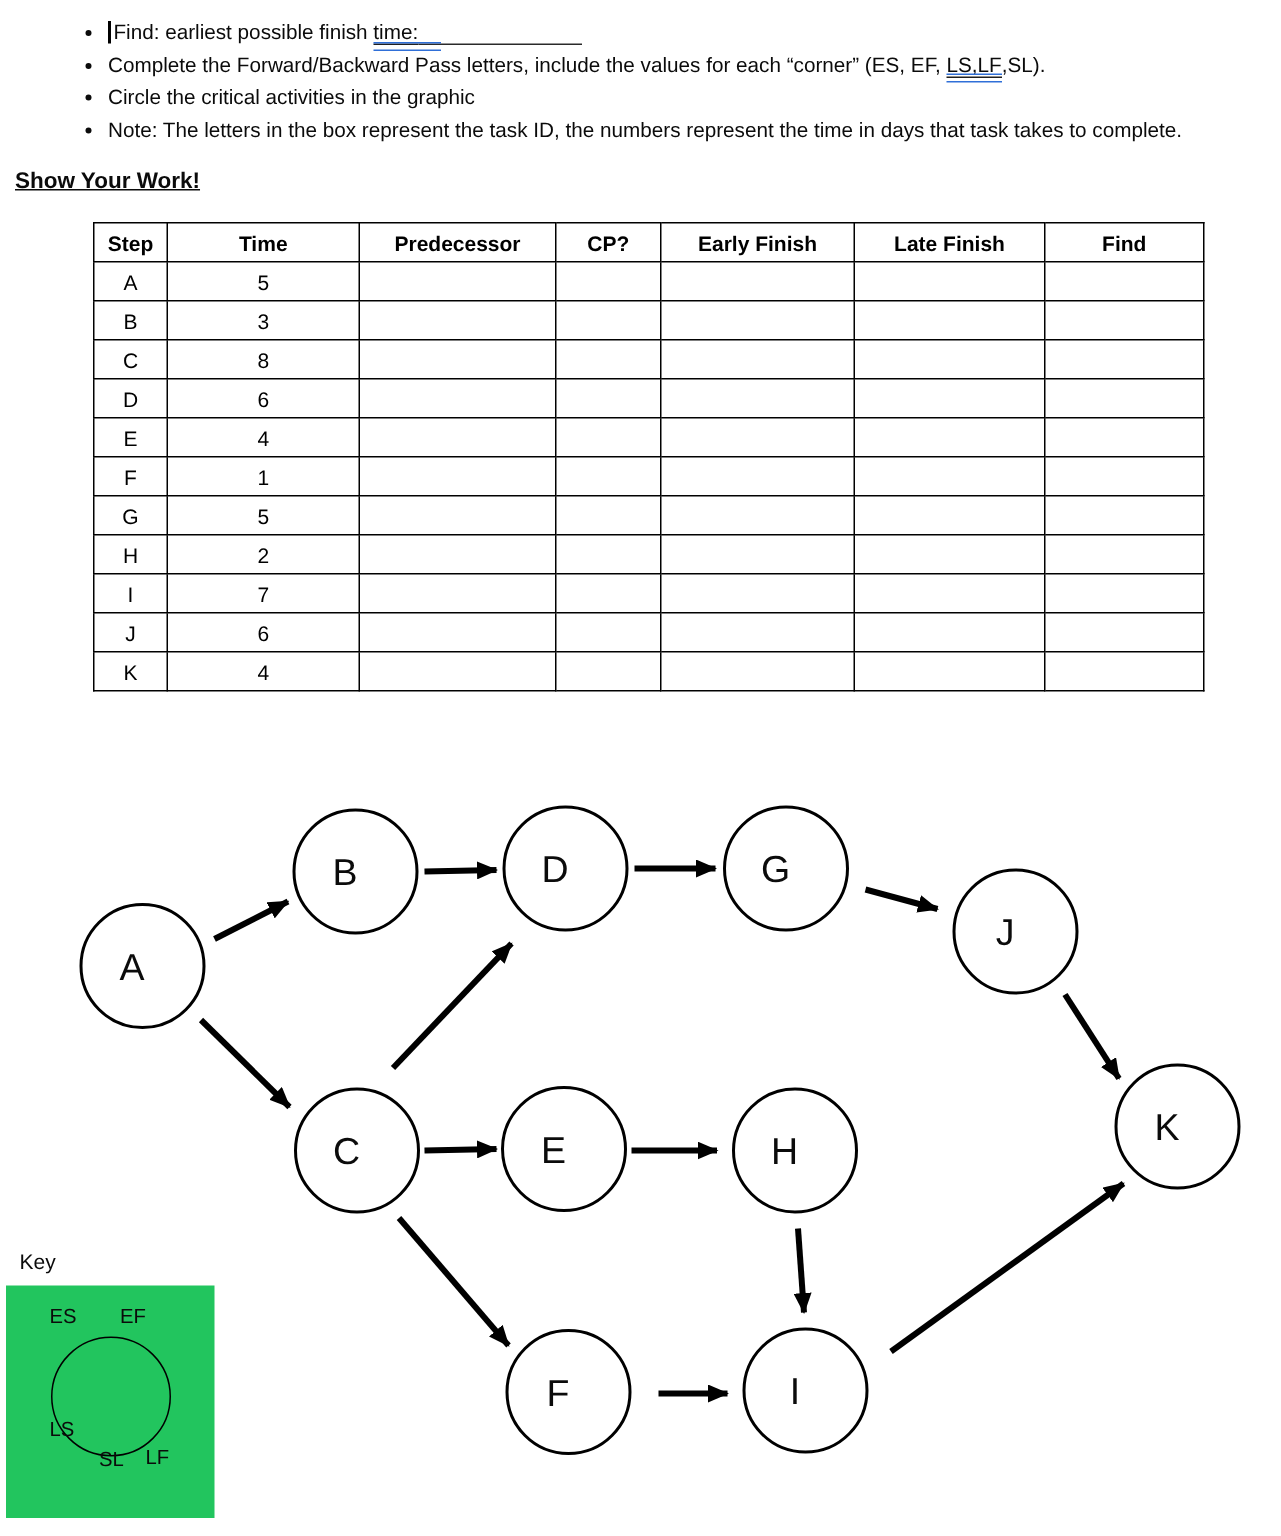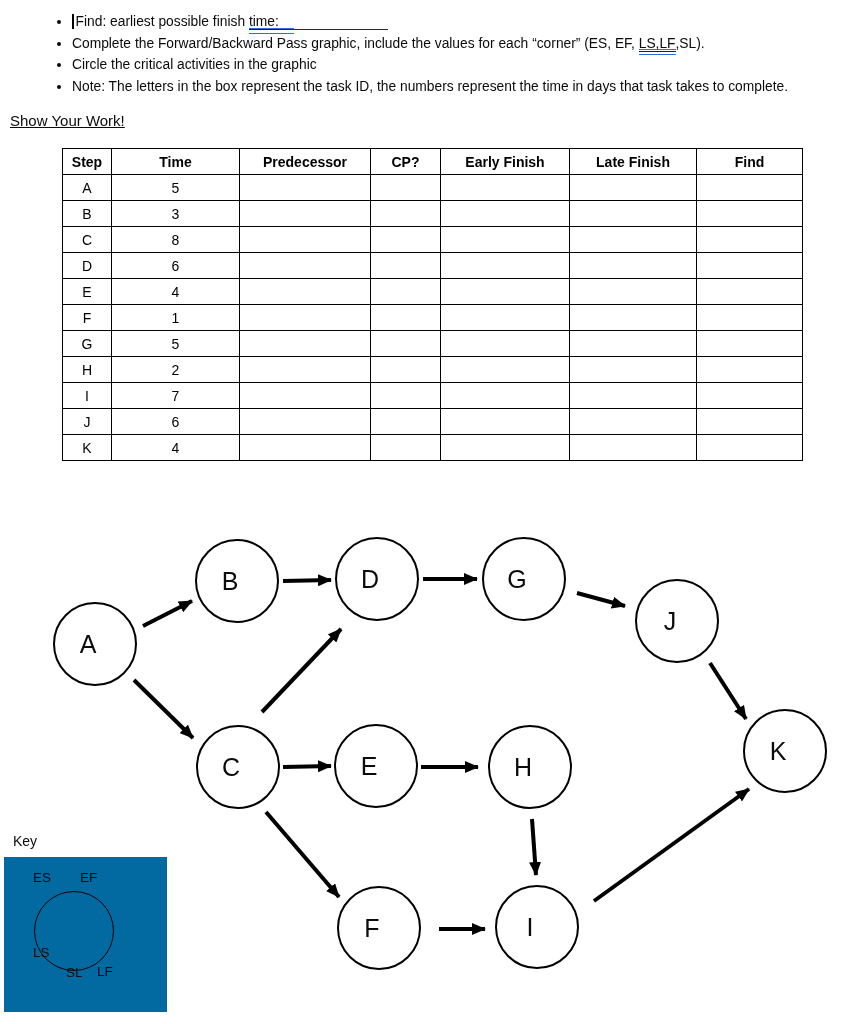--- a/index.html
+++ b/index.html
@@ -30,21 +30,21 @@
   }
   .grammar.extend::after { right:-15px; }
   .blank-line {
     display:inline-block; width:109px; height:15px;
     border-bottom:1.9px solid #2a2a2a; vertical-align:-3.5px;
   }
 
   
   .work-heading {
     position:absolute; left:10px; top:112px;
-    font-size:15px; font-weight:normal; text-decoration:underline;
+    font-size:15px; font-weight:bold; text-decoration:underline;
     color:#0b0b0b;
   }
 
   
   table.work-table {
     position:absolute; left:62px; top:148px;
     border-collapse:collapse; table-layout:fixed;
     font-size:14px;
   }
   table.work-table th, table.work-table td {
@@ -60,42 +60,42 @@
     font-family:"Liberation Sans","DejaVu Sans",sans-serif;
     font-size:25px; fill:#0b0b0b; text-anchor:middle;
   }
   svg.diagram line.edge { stroke:#000; stroke-width:4; }
 
   
   .key-title {
     position:absolute; left:13px; top:833px; font-size:14px; color:#0b0b0b;
   }
   .key-box {
-    position:absolute; left:4px; top:857px; width:163px; height:155px;
-    background:#0369a1;
+    position:absolute; left:4px; top:857px; width:139px; height:155px;
+    background:#22c55e;
   }
   .key-circle {
     position:absolute; left:30px; top:34px; width:80px; height:80px;
     border:1.8px solid #000; border-radius:50%;
   }
   .key-label { position:absolute; font-size:13.5px; color:#0b0b0b; }
   .key-es { left:29px;  top:13px; }
   .key-ef { left:76px;  top:13px; }
   .key-ls { left:29px;  top:88px; }
   .key-lf { left:93px;  top:107px; }
   .key-sl { left:62px;  top:108px; }
 </style>
 </head>
 <body>
 
 <div class="page">
 
   <ul class="bullets">
     <li><span class="caret"></span><span>Find: earliest possible finish </span><span class="grammar extend">time:</span><span class="blank-line"></span></li>
-    <li><span>Complete the Forward/Backward Pass graphic, include the values for each “corner” (ES, EF, </span><span class="grammar">LS,LF</span><span>,SL).</span></li>
+    <li><span>Complete the Forward/Backward Pass letters, include the values for each “corner” (ES, EF, </span><span class="grammar">LS,LF</span><span>,SL).</span></li>
     <li><span>Circle the critical activities in the graphic</span></li>
     <li><span>Note: The letters in the box represent the task ID, the numbers represent the time in days that task takes to complete.</span></li>
   </ul>
 
   <div class="work-heading">Show Your Work!</div>
 
   <table class="work-table">
     <colgroup>
       <col style="width:49px">
         <col style="width:128px">

